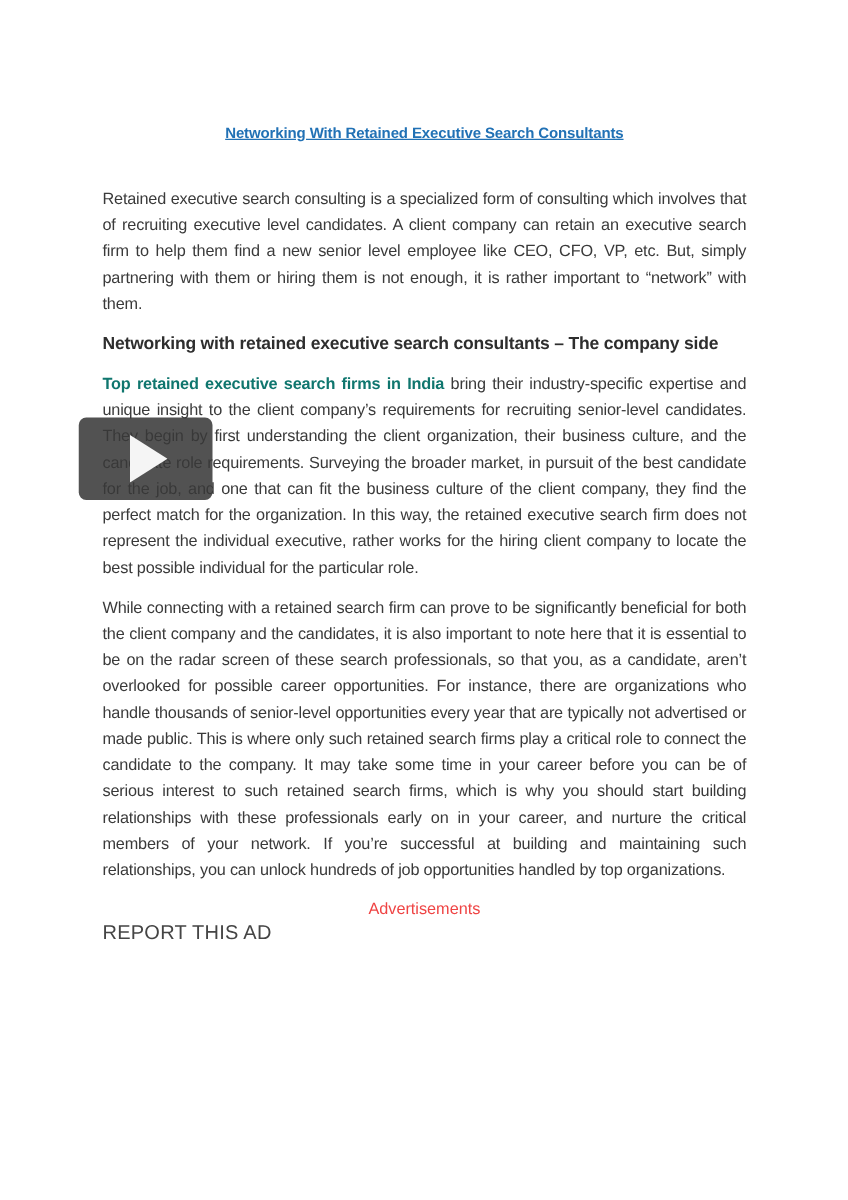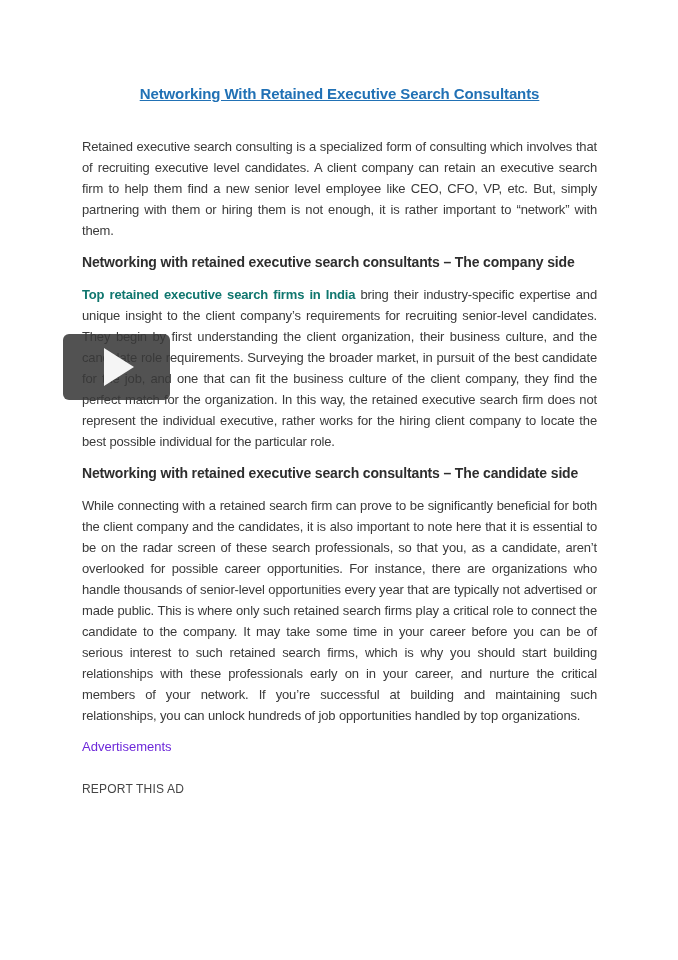--- a/index.html
+++ b/index.html
@@ -15,27 +15,27 @@
     font-family: "Liberation Sans", sans-serif;
     overflow: hidden;
   }
   .content {
     position: absolute;
     left: 82px;
     top: 84px;
     width: 515px;
   }
   .title {
-    font-size: 15px;
+    font-size: 12px;
     line-height: 20px;
     font-weight: bold;
     color: #2171b5;
     text-decoration: underline;
     text-align: center;
-    margin: 0 0 32px 0;
+    margin: 12px 0 32px 0;
     letter-spacing: -0.1px;
   }
   .para {
     font-size: 13px;
     line-height: 21px;
     color: #3a3a3a;
     text-align: justify;
     margin: 0 0 11px 0;
     letter-spacing: -0.15px;
   }
@@ -48,26 +48,26 @@
     margin: 0 0 11px 0;
     letter-spacing: -0.15px;
   }
   .bold-lead {
     font-weight: bold;
     color: #0f766e;
   }
   .meta-label {
     font-size: 13px;
     line-height: 20px;
-    color: #6d28d9;
-    margin: 2px 0 23px 0;
-    text-align: left;
+    color: #ef4444;
+    margin: 2px 0 0 0;
+    text-align: center;
   }
   .report-ad {
-    font-size: 12px;
+    font-size: 16px;
     line-height: 19px;
     color: #454545;
     margin: 0 0 13px 0;
     letter-spacing: 0.2px;
     text-align: left;
     text-decoration: none;
     display: block;
   }
   .video-overlay {
     position: absolute;
@@ -95,21 +95,20 @@
   <div class="content">
 
     <div class="title">Networking With Retained Executive Search Consultants</div>
 
     <p class="para">Retained executive search consulting is a specialized form of consulting which involves that of recruiting executive level candidates. A client company can retain an executive search firm to help them find a new senior level employee like CEO, CFO, VP, etc. But, simply partnering with them or hiring them is not enough, it is rather important to “network” with them.</p>
 
     <p class="heading">Networking with retained executive search consultants – The company side</p>
 
     <p class="para"><span class="bold-lead">Top retained executive search firms in India</span><span> bring their industry-specific expertise and unique insight to the client company’s requirements for recruiting senior-level candidates. They begin by first understanding the client organization, their business culture, and the candidate role requirements. Surveying the broader market, in pursuit of the best candidate for the job, and one that can fit the business culture of the client company, they find the perfect match for the organization. In this way, the retained executive search firm does not represent the individual executive, rather works for the hiring client company to locate the best possible individual for the particular role.</span></p>
 
-    <p class="heading">Networking with retained executive search consultants – The candidate side</p>
 
     <p class="para">While connecting with a retained search firm can prove to be significantly beneficial for both the client company and the candidates, it is also important to note here that it is essential to be on the radar screen of these search professionals, so that you, as a candidate, aren’t overlooked for possible career opportunities. For instance, there are organizations who handle thousands of senior-level opportunities every year that are typically not advertised or made public. This is where only such retained search firms play a critical role to connect the candidate to the company. It may take some time in your career before you can be of serious interest to such retained search firms, which is why you should start building relationships with these professionals early on in your career, and nurture the critical members of your network. If you’re successful at building and maintaining such relationships, you can unlock hundreds of job opportunities handled by top organizations.</p>
 
     <p class="meta-label">Advertisements</p>
 
     <a class="report-ad">REPORT THIS AD</a>
 
 
   </div>
 

